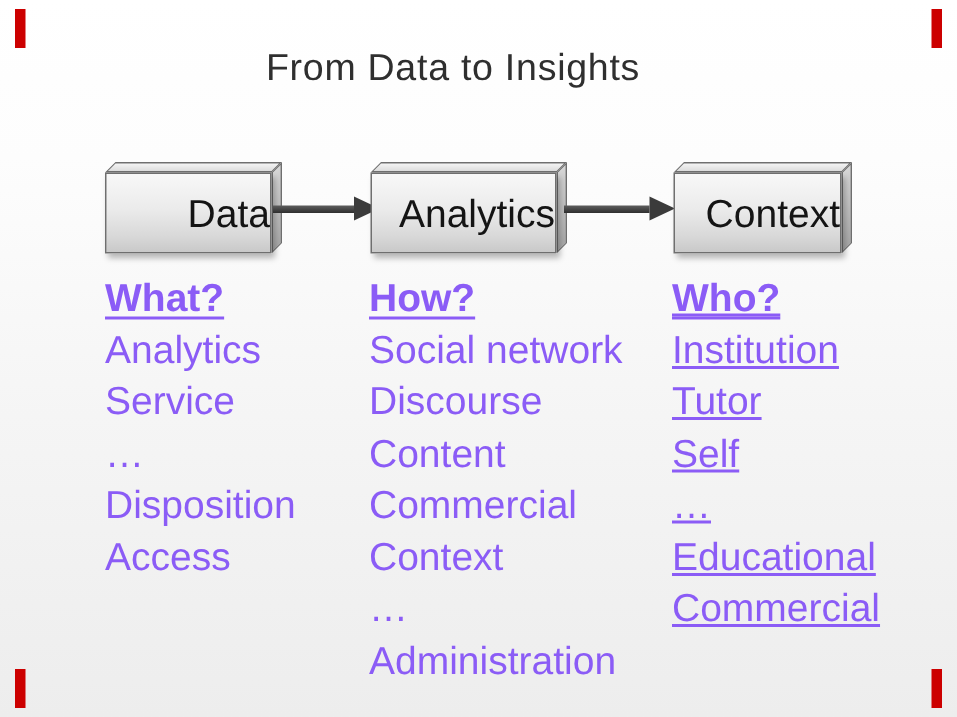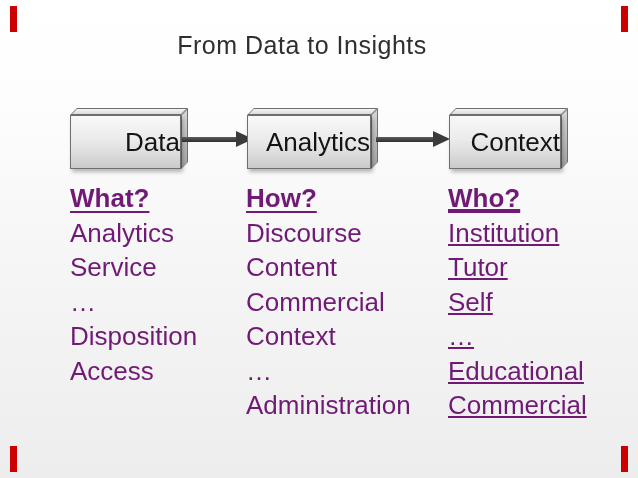--- a/index.html
+++ b/index.html
@@ -54,21 +54,21 @@
     border-left:17px solid #3b3b3b;
   }
   .a1s{left:182px;width:54px;}
   .a1h{left:236px;}
   .a2s{left:376px;width:57px;}
   .a2h{left:433px;}
 
   
   .col{
     position:absolute;top:181px;font-size:26px;line-height:34.5px;
-    color:#701a75;white-space:nowrap;
+    color:#8b5cf6;white-space:nowrap;
   }
   .col .heading{
     font-weight:bold;
     text-decoration:underline;text-decoration-thickness:2px;text-underline-offset:4px;
   }
   .col-what{left:70px;}
   .col-how{left:246px;}
   .col-who{left:448px;text-decoration:underline;}
 </style>
 </head>
@@ -117,20 +117,21 @@
     <div class="heading">What?</div>
     <div>Analytics</div>
     <div>Service</div>
     <div>…</div>
     <div>Disposition</div>
     <div>Access</div>
   </div>
 
   <div class="col col-how">
     <div class="heading">How?</div>
+    <div>Social network</div>
     <div>Discourse</div>
     <div>Content</div>
     <div>Commercial</div>
     <div>Context</div>
     <div>…</div>
     <div>Administration</div>
   </div>
 
   <div class="col col-who">
     <div class="heading">Who?</div>

